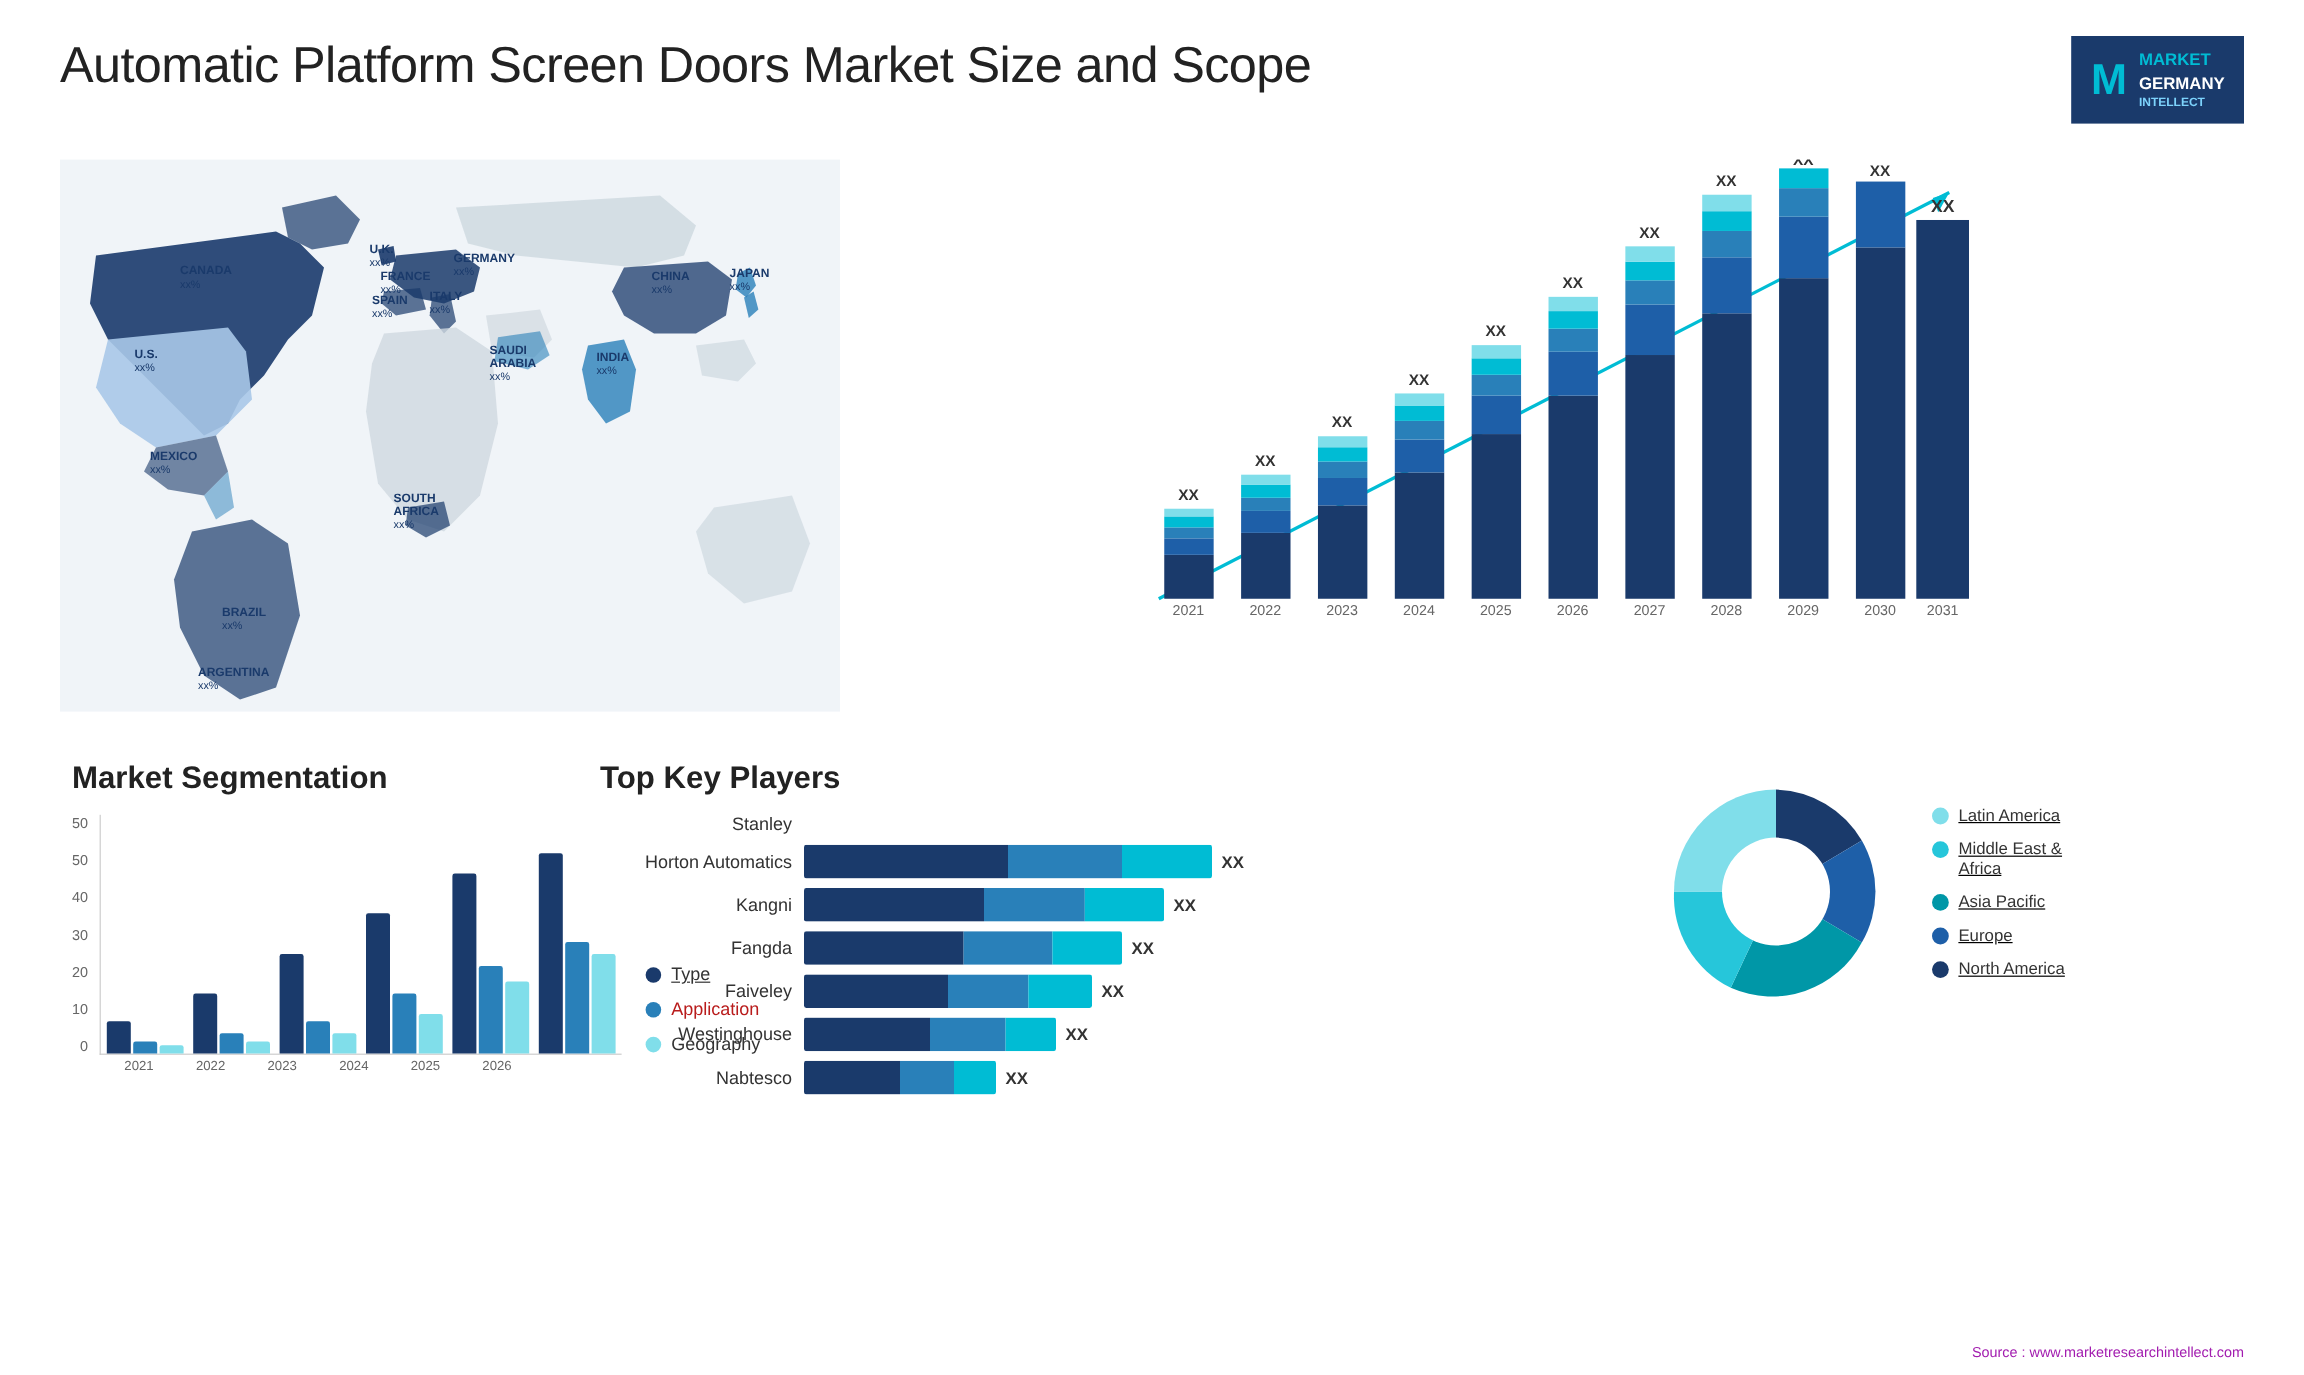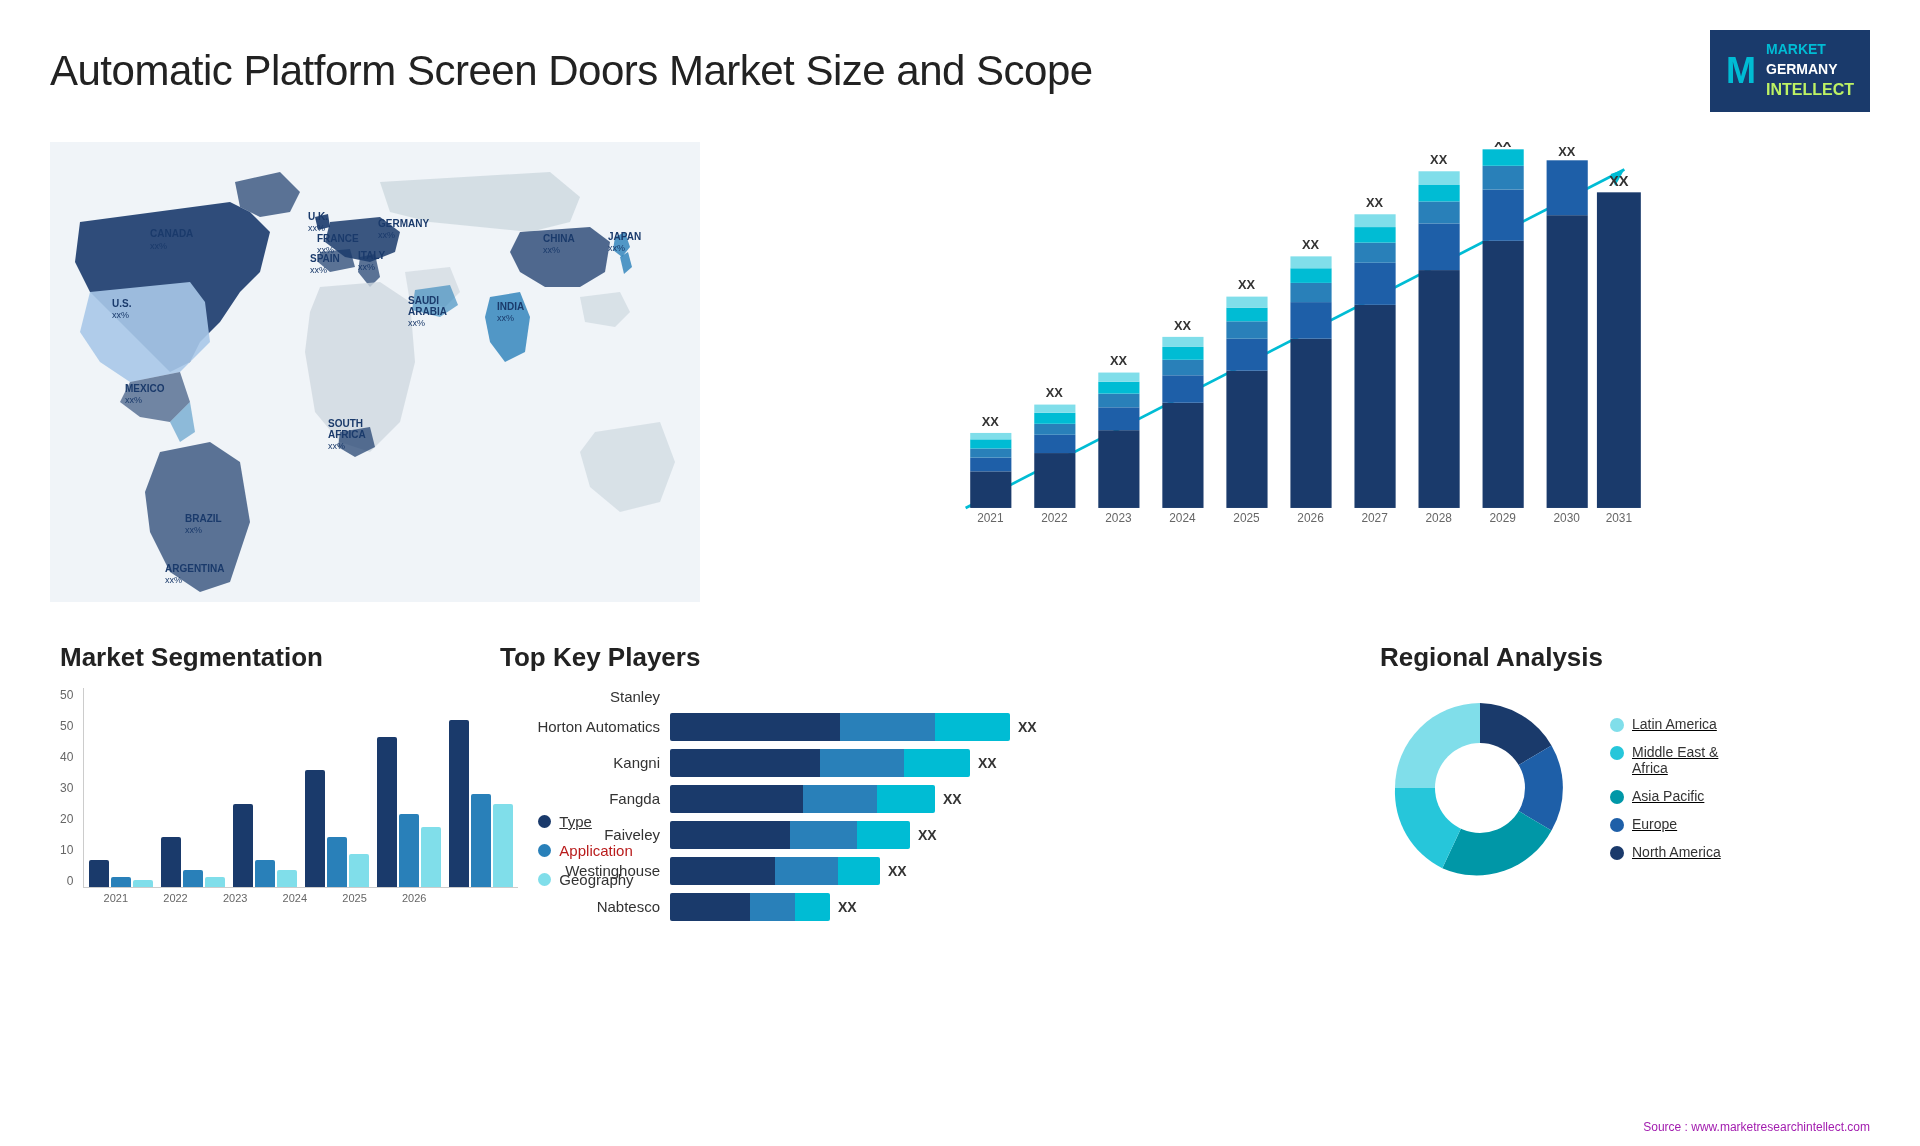--- a/index.html
+++ b/index.html
@@ -12,21 +12,21 @@
     }
     .page-container {
       width: 1920px;
       height: 1146px;
       padding: 30px 50px;
       position: relative;
     }
     .header {
       display: flex;
       justify-content: space-between;
-      align-items: center;
+      align-items: flex-start;
       margin-bottom: 20px;
     }
     .page-title {
       font-size: 42px;
       font-weight: 400;
       color: #222;
       letter-spacing: -0.5px;
     }
     .logo-area {
       display: flex;
@@ -48,21 +48,21 @@
       font-size: 36px;
       font-weight: 900;
       color: #00bcd4;
     }
     .logo-text {
       display: flex;
       flex-direction: column;
     }
     .logo-text span:first-child { color: #00bcd4; font-size: 14px; }
     .logo-text span:nth-child(2) { color: white; font-size: 14px; }
-    .logo-text span:nth-child(3) { color: #bef264; font-size: 16px; }
+    .logo-text span:nth-child(3) { color: #7dd3fc; font-size: 10px; }
 
     .main-content {
       display: grid;
       grid-template-columns: 650px 1fr;
       grid-template-rows: 480px auto;
       gap: 20px;
     }
 
     
     .map-section {
@@ -561,21 +561,20 @@
                 <div class="player-bar-seg" style="width:28%; background:#2980b9;"></div>
                 <div class="player-bar-seg" style="width:22%; background:#00bcd4;"></div>
               </div>
               <span class="player-xx">XX</span>
             </div>
           </div>
         </div>
       </div>
 
       <div class="regional-section">
-        <h2 class="section-title">Regional Analysis</h2>
         <div class="regional-content">
           <div class="donut-container">
             <svg viewBox="0 0 200 200" width="200" height="200">
 
               <path d="M100,100 L100,15 A85,85 0 0,1 171.5,57.5 Z" fill="#1a3a6b"></path>
 
               <path d="M100,100 L171.5,57.5 A85,85 0 0,1 171.5,142.5 Z" fill="#1e5fa8"></path>
 
               <path d="M100,100 L171.5,142.5 A85,85 0 0,1 62.3,180.2 Z" fill="#0097a7"></path>
 

